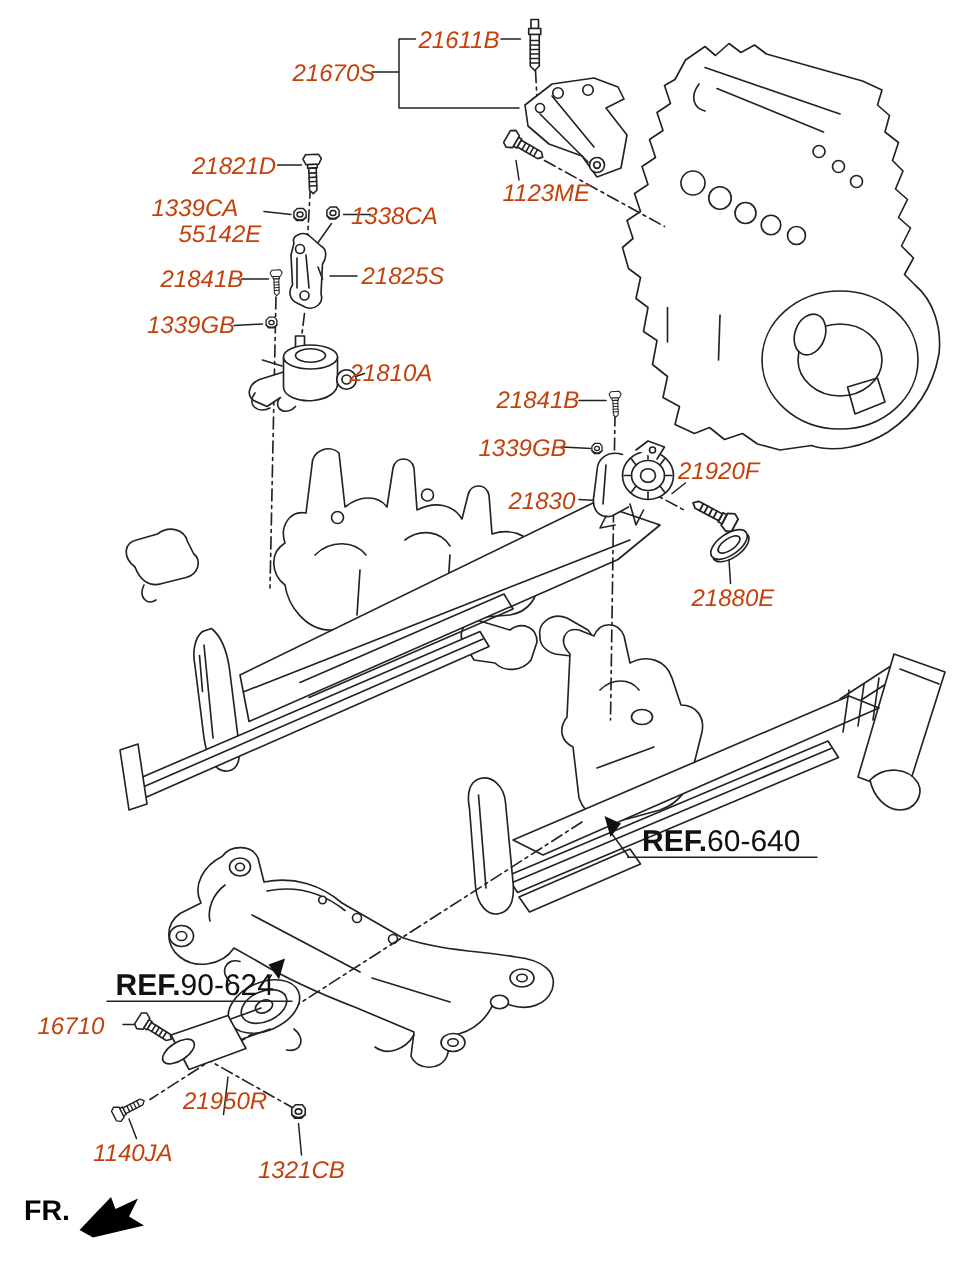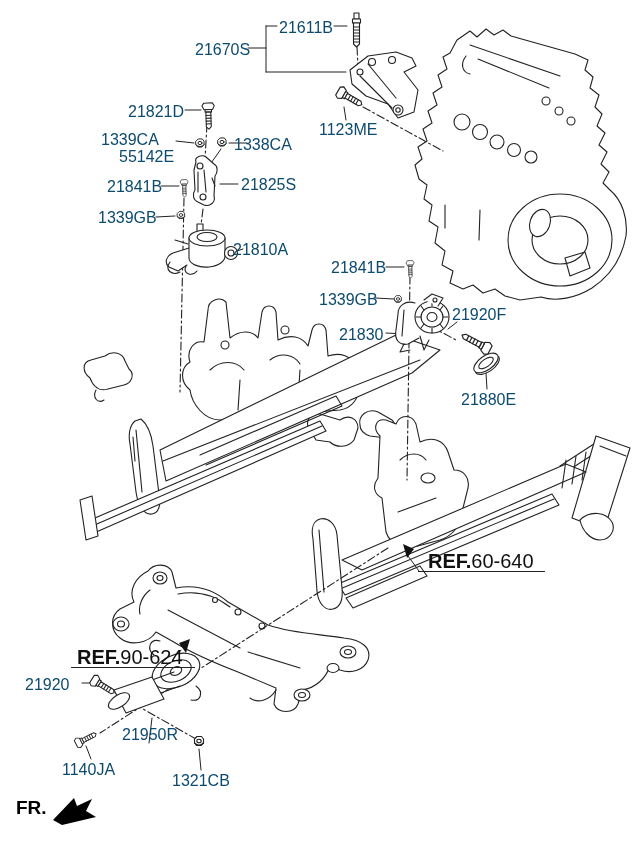--- a/index.html
+++ b/index.html
@@ -1,19 +1,19 @@
 <!DOCTYPE html>
 <html><head>
 <meta charset="utf-8">
 <style>
   html,body{margin:0;padding:0;background:#ffffff;}
   #stage{position:relative;width:642px;height:848px;background:#ffffff;overflow:hidden;
          font-family:"Liberation Sans", sans-serif;color:#000;}
   #lineart{position:absolute;left:0;top:0;}
-  .lbl{position:absolute;font-size:16px;line-height:17px;color:#0c4a6e;white-space:nowrap;letter-spacing:0;}
+  .lbl{position:absolute;font-size:16px;line-height:17px;color:#c2410c;white-space:nowrap;letter-spacing:0;font-style:italic;}
   .ref{position:absolute;font-size:20px;line-height:18px;color:#111;white-space:nowrap;
        border-bottom:1.5px solid #222;}
   .ref b{font-weight:bold;}
   .fr{position:absolute;font-size:19px;font-weight:bold;color:#000;white-space:nowrap;}
 </style>
 </head>
 <body>
 
 <div id="stage">
 
@@ -250,35 +250,35 @@
     <use href="#nut" transform="translate(222,142) scale(0.9)"></use>
     <use href="#nut" transform="translate(181,215) scale(0.8)"></use>
     <use href="#nut" transform="translate(398,299) scale(0.75)"></use>
     <use href="#nut" transform="translate(199,741)"></use>
 
     <path d="M53,820 L74,798 L77,806 L92,799 L86,811 L96,817 L62,825 Z" fill="#000" stroke="none"></path>
   </svg>
 
   <div class="lbl" style="left:279px;top:19px">21611B</div>
   <div class="lbl" style="left:195px;top:41px">21670S</div>
-  <div class="lbl" style="left:319px;top:121px">1123ME</div>
+  <div class="lbl" style="left:335px;top:121px">1123ME</div>
   <div class="lbl" style="left:128px;top:103px">21821D</div>
   <div class="lbl" style="left:101px;top:131px">1339CA</div>
   <div class="lbl" style="left:119px;top:148px">55142E</div>
   <div class="lbl" style="left:234px;top:136px">1338CA</div>
   <div class="lbl" style="left:107px;top:178px">21841B</div>
   <div class="lbl" style="left:241px;top:176px">21825S</div>
   <div class="lbl" style="left:98px;top:209px">1339GB</div>
   <div class="lbl" style="left:233px;top:241px">21810A</div>
   <div class="lbl" style="left:331px;top:259px">21841B</div>
   <div class="lbl" style="left:319px;top:291px">1339GB</div>
   <div class="lbl" style="left:339px;top:326px">21830</div>
   <div class="lbl" style="left:452px;top:306px">21920F</div>
   <div class="lbl" style="left:461px;top:391px">21880E</div>
-  <div class="lbl" style="left:25px;top:676px">21920</div>
+  <div class="lbl" style="left:25px;top:676px">16710</div>
   <div class="lbl" style="left:122px;top:726px">21950R</div>
   <div class="lbl" style="left:62px;top:761px">1140JA</div>
   <div class="lbl" style="left:172px;top:772px">1321CB</div>
 
   <div class="ref" style="left:418px;top:552px;padding:0 11px 1px 10px"><b>REF.</b><span>60-640</span></div>
 
   <div class="ref" style="left:71px;top:648px;padding:0 12px 1px 6px"><b>REF.</b><span>90-624</span></div>
 
   <div class="fr" style="left:16px;top:797px">FR.</div>
 

